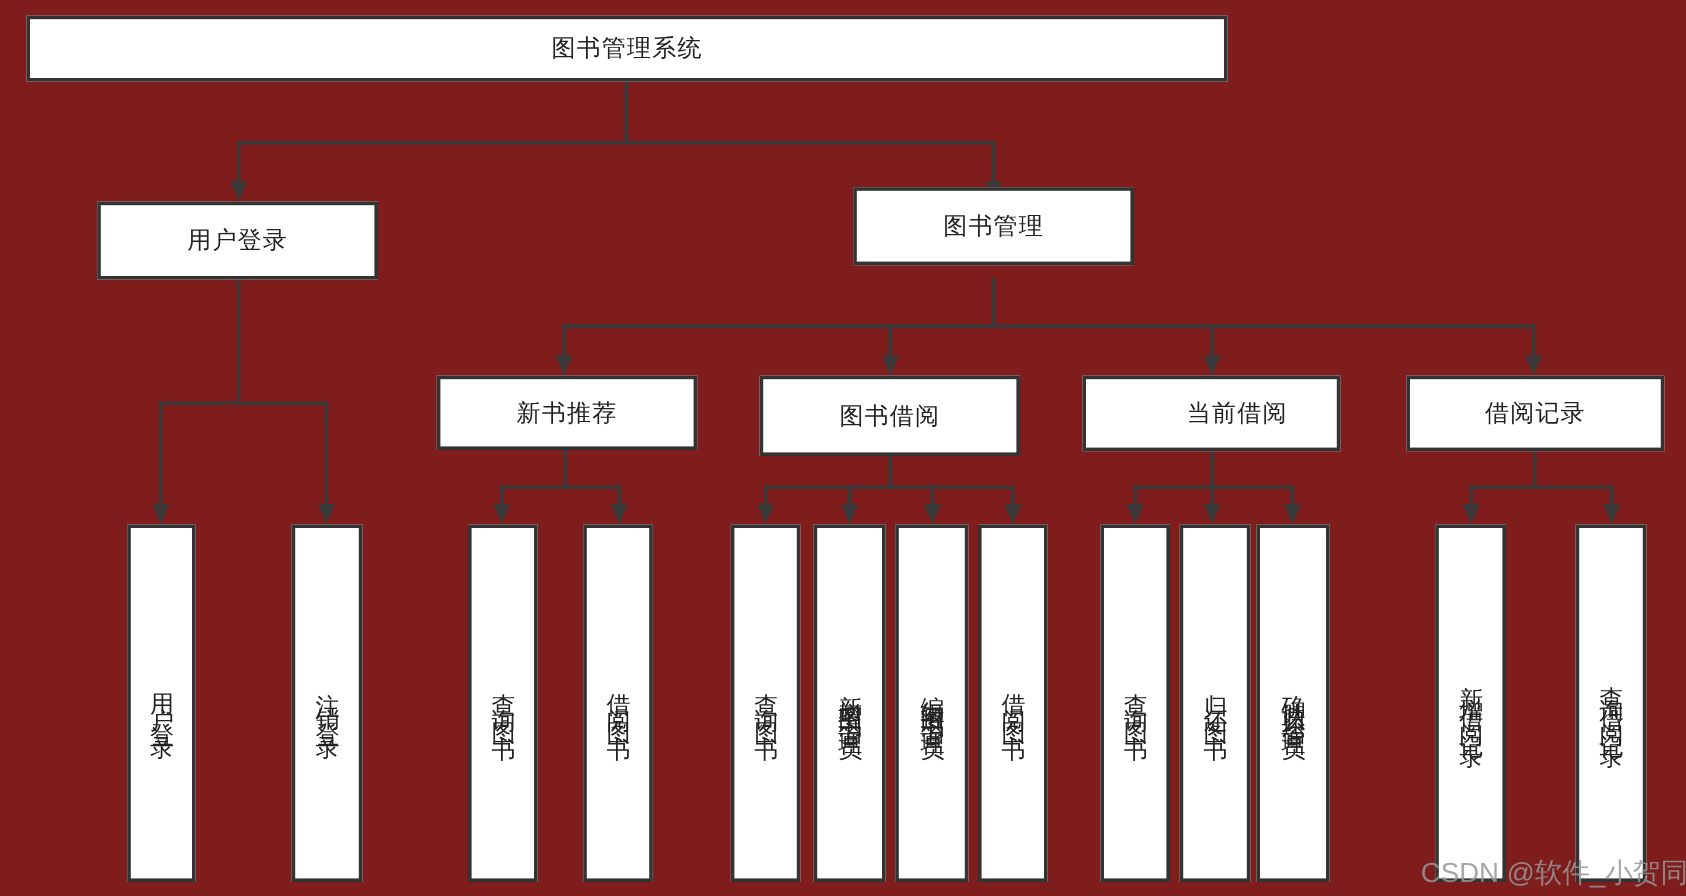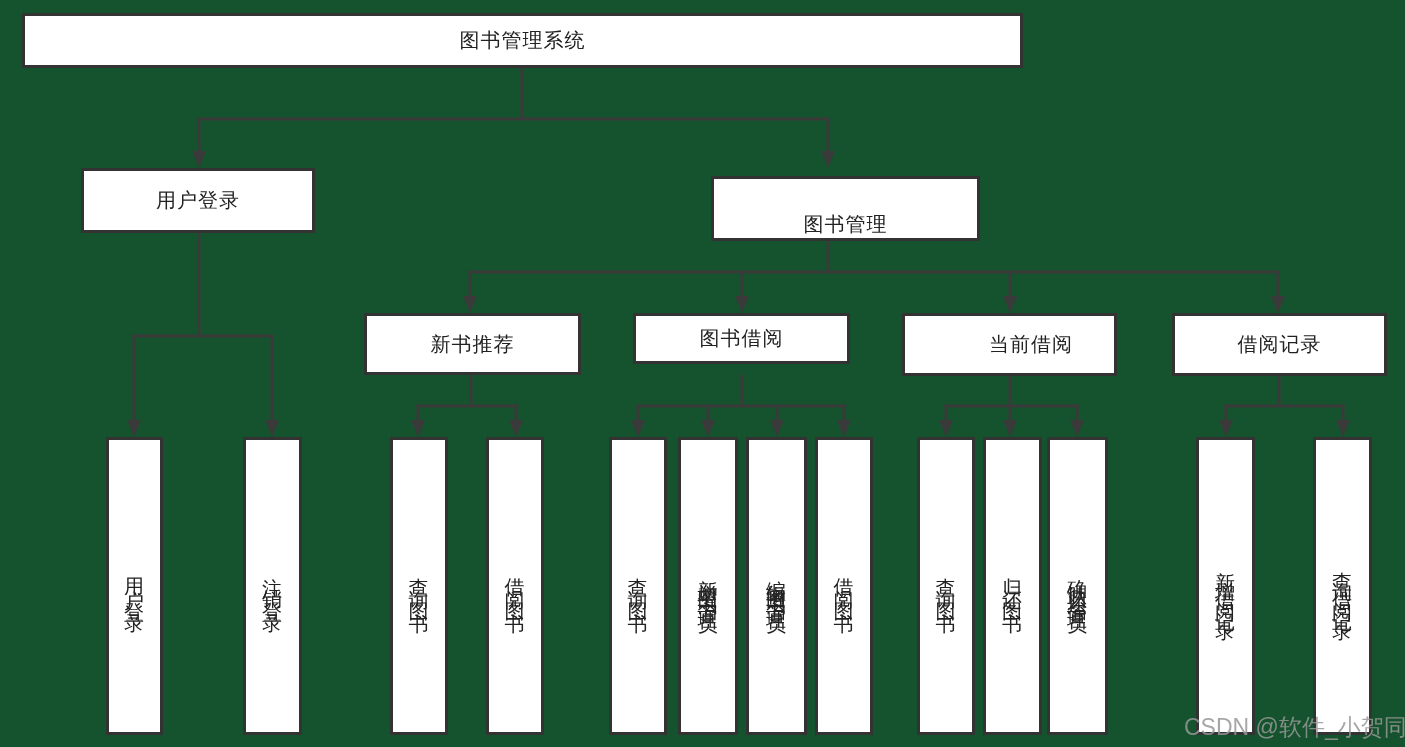--- a/index.html
+++ b/index.html
@@ -5,21 +5,21 @@
   html, body {
     margin: 0;
     padding: 0;
     background: #ffffff;
     font-family: "Liberation Sans", "DejaVu Sans", sans-serif;
   }
   .stage {
     position: relative;
     width: 1405px;
     height: 747px;
-    background: #14532d;
+    background: #7f1d1d;
     overflow: hidden;
   }
   .connectors {
     position: absolute;
     left: 0;
     top: 0;
     z-index: 0;
   }
   .connectors path,
   .connectors line {
@@ -143,28 +143,28 @@
     </g>
   </svg>
 
   <div class="box" style="left:22px; top:13px; width:1001px; height:55px;">
     <span class="hlabel">图书管理系统</span>
   </div>
 
   <div class="box" style="left:81px; top:168px; width:234px; height:65px;">
     <span class="hlabel">用户登录</span>
   </div>
-  <div class="box" style="left:711px; top:176px; width:269px; height:65px;align-items:flex-end;">
+  <div class="box" style="left:711px; top:156px; width:234px; height:65px;">
     <span class="hlabel">图书管理</span>
   </div>
 
   <div class="box" style="left:364px; top:313px; width:217px; height:62px;">
     <span class="hlabel">新书推荐</span>
   </div>
-  <div class="box" style="left:633px; top:313px; width:217px; height:51px;">
+  <div class="box" style="left:633px; top:313px; width:217px; height:67px;">
     <span class="hlabel">图书借阅</span>
   </div>
   <div class="box" style="left:902px; top:313px; width:215px; height:63px;padding-left:43px;">
     <span class="hlabel">当前借阅</span>
   </div>
   <div class="box" style="left:1172px; top:313px; width:215px; height:63px;">
     <span class="hlabel">借阅记录</span>
   </div>
 
   <div class="box" style="left:106px; top:437px; width:57px; height:298px;">

